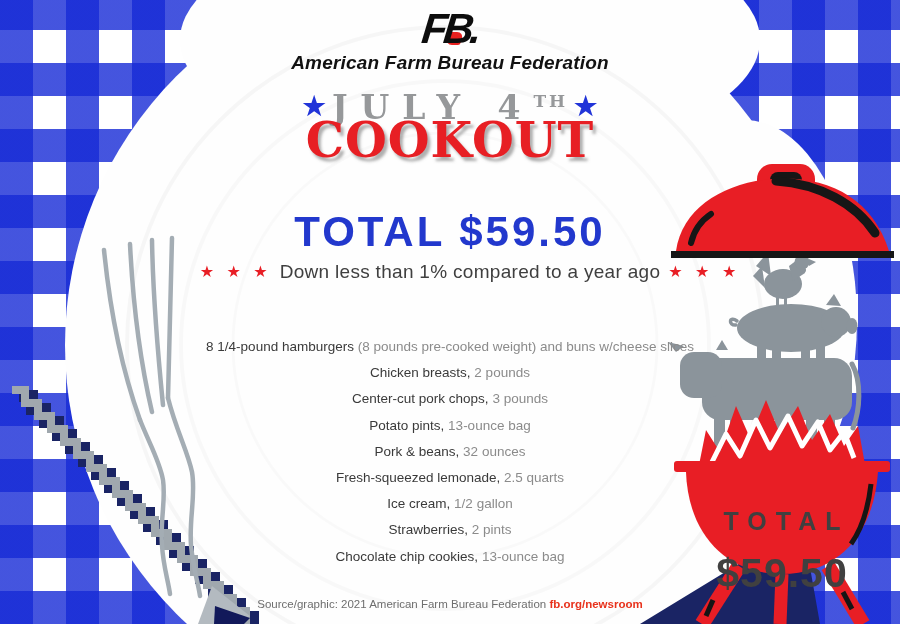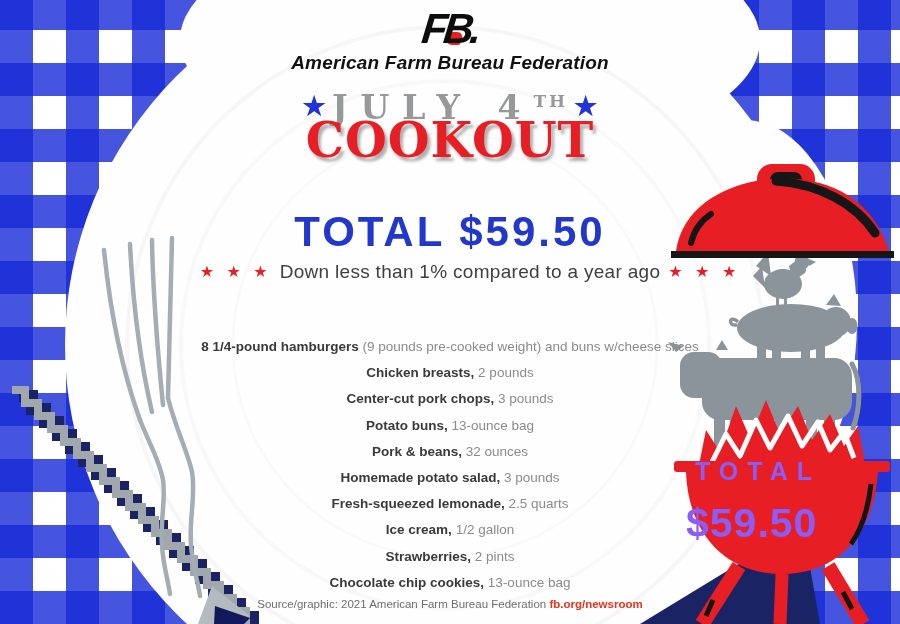--- a/index.html
+++ b/index.html
@@ -38,28 +38,28 @@
   .cmp-row{font-size:19px;color:#3f3f3f;letter-spacing:0.3px;}
   .cmp-row .stars{font-size:16px;letter-spacing:4px;vertical-align:1px;margin:0 8px;}
   .cmp-red .stars{color:#e81e25;}
   .cmp-blue .stars{color:#2134d8;}
   .cmp-1{top:261px;padding-left:40px;}
   .cmp-2{top:288px;}
 
   
   .items{top:334px;}
   .item{height:26.2px;line-height:26.2px;font-size:13.5px;color:#8b8b8b;}
-  .item b{color:#3a3a3a;font-weight:bold;}
+  .item b{color:#3a3a3a;font-weight:normal;}
 
   
   .source{top:598px;font-size:11.5px;color:#6e6e6e;}
   .source a{color:#e8321c;font-weight:bold;text-decoration:none;}
 
   
-  .grill-badge{position:absolute;left:686px;top:457px;width:192px;z-index:3;text-align:left;color:#8b5cf6;}
+  .grill-badge{position:absolute;left:686px;top:507px;width:192px;z-index:3;text-align:center;color:#404040;}
   .grill-badge .b1{font-size:25px;font-weight:bold;letter-spacing:9px;text-indent:9px;}
   .grill-badge .b2{font-size:41px;font-weight:bold;letter-spacing:1px;margin-top:14px;}
 </style>
 </head>
 <body>
 
 <svg class="decor" width="900" height="624" viewBox="0 0 900 624">
 
   <g>
     <circle cx="445" cy="345" r="380" fill="#fefefe"></circle>
@@ -163,26 +163,25 @@
 
   <div class="cblock cookout">COOKOUT</div>
 
   <div class="cblock total-heading">TOTAL $59.50</div>
 
   <div class="cblock cmp-row cmp-red cmp-1">
     <span class="stars">★ ★ ★</span><span>Down less than 1% compared to a year ago</span><span class="stars">★ ★ ★</span>
   </div>
 
   <div class="cblock items">
-    <div class="item"><b>8 1/4-pound hamburgers</b><span> (9 pounds pre-cooked weight) and buns w/cheese slices</span></div>
+    <div class="item"><b>8 1/4-pound hamburgers</b><span> (8 pounds pre-cooked weight) and buns w/cheese slices</span></div>
     <div class="item"><b>Chicken breasts,</b><span> 2 pounds</span></div>
     <div class="item"><b>Center-cut pork chops,</b><span> 3 pounds</span></div>
-    <div class="item"><b>Potato buns,</b><span> 13-ounce bag</span></div>
+    <div class="item"><b>Potato pints,</b><span> 13-ounce bag</span></div>
     <div class="item"><b>Pork &amp; beans,</b><span> 32 ounces</span></div>
-    <div class="item"><b>Homemade potato salad,</b><span> 3 pounds</span></div>
     <div class="item"><b>Fresh-squeezed lemonade,</b><span> 2.5 quarts</span></div>
     <div class="item"><b>Ice cream,</b><span> 1/2 gallon</span></div>
     <div class="item"><b>Strawberries,</b><span> 2 pints</span></div>
     <div class="item"><b>Chocolate chip cookies,</b><span> 13-ounce bag</span></div>
   </div>
 
   <div class="cblock source">
     <span>Source/graphic: 2021 American Farm Bureau Federation </span><a href="#">fb.org/newsroom</a>
   </div>
 </div>

